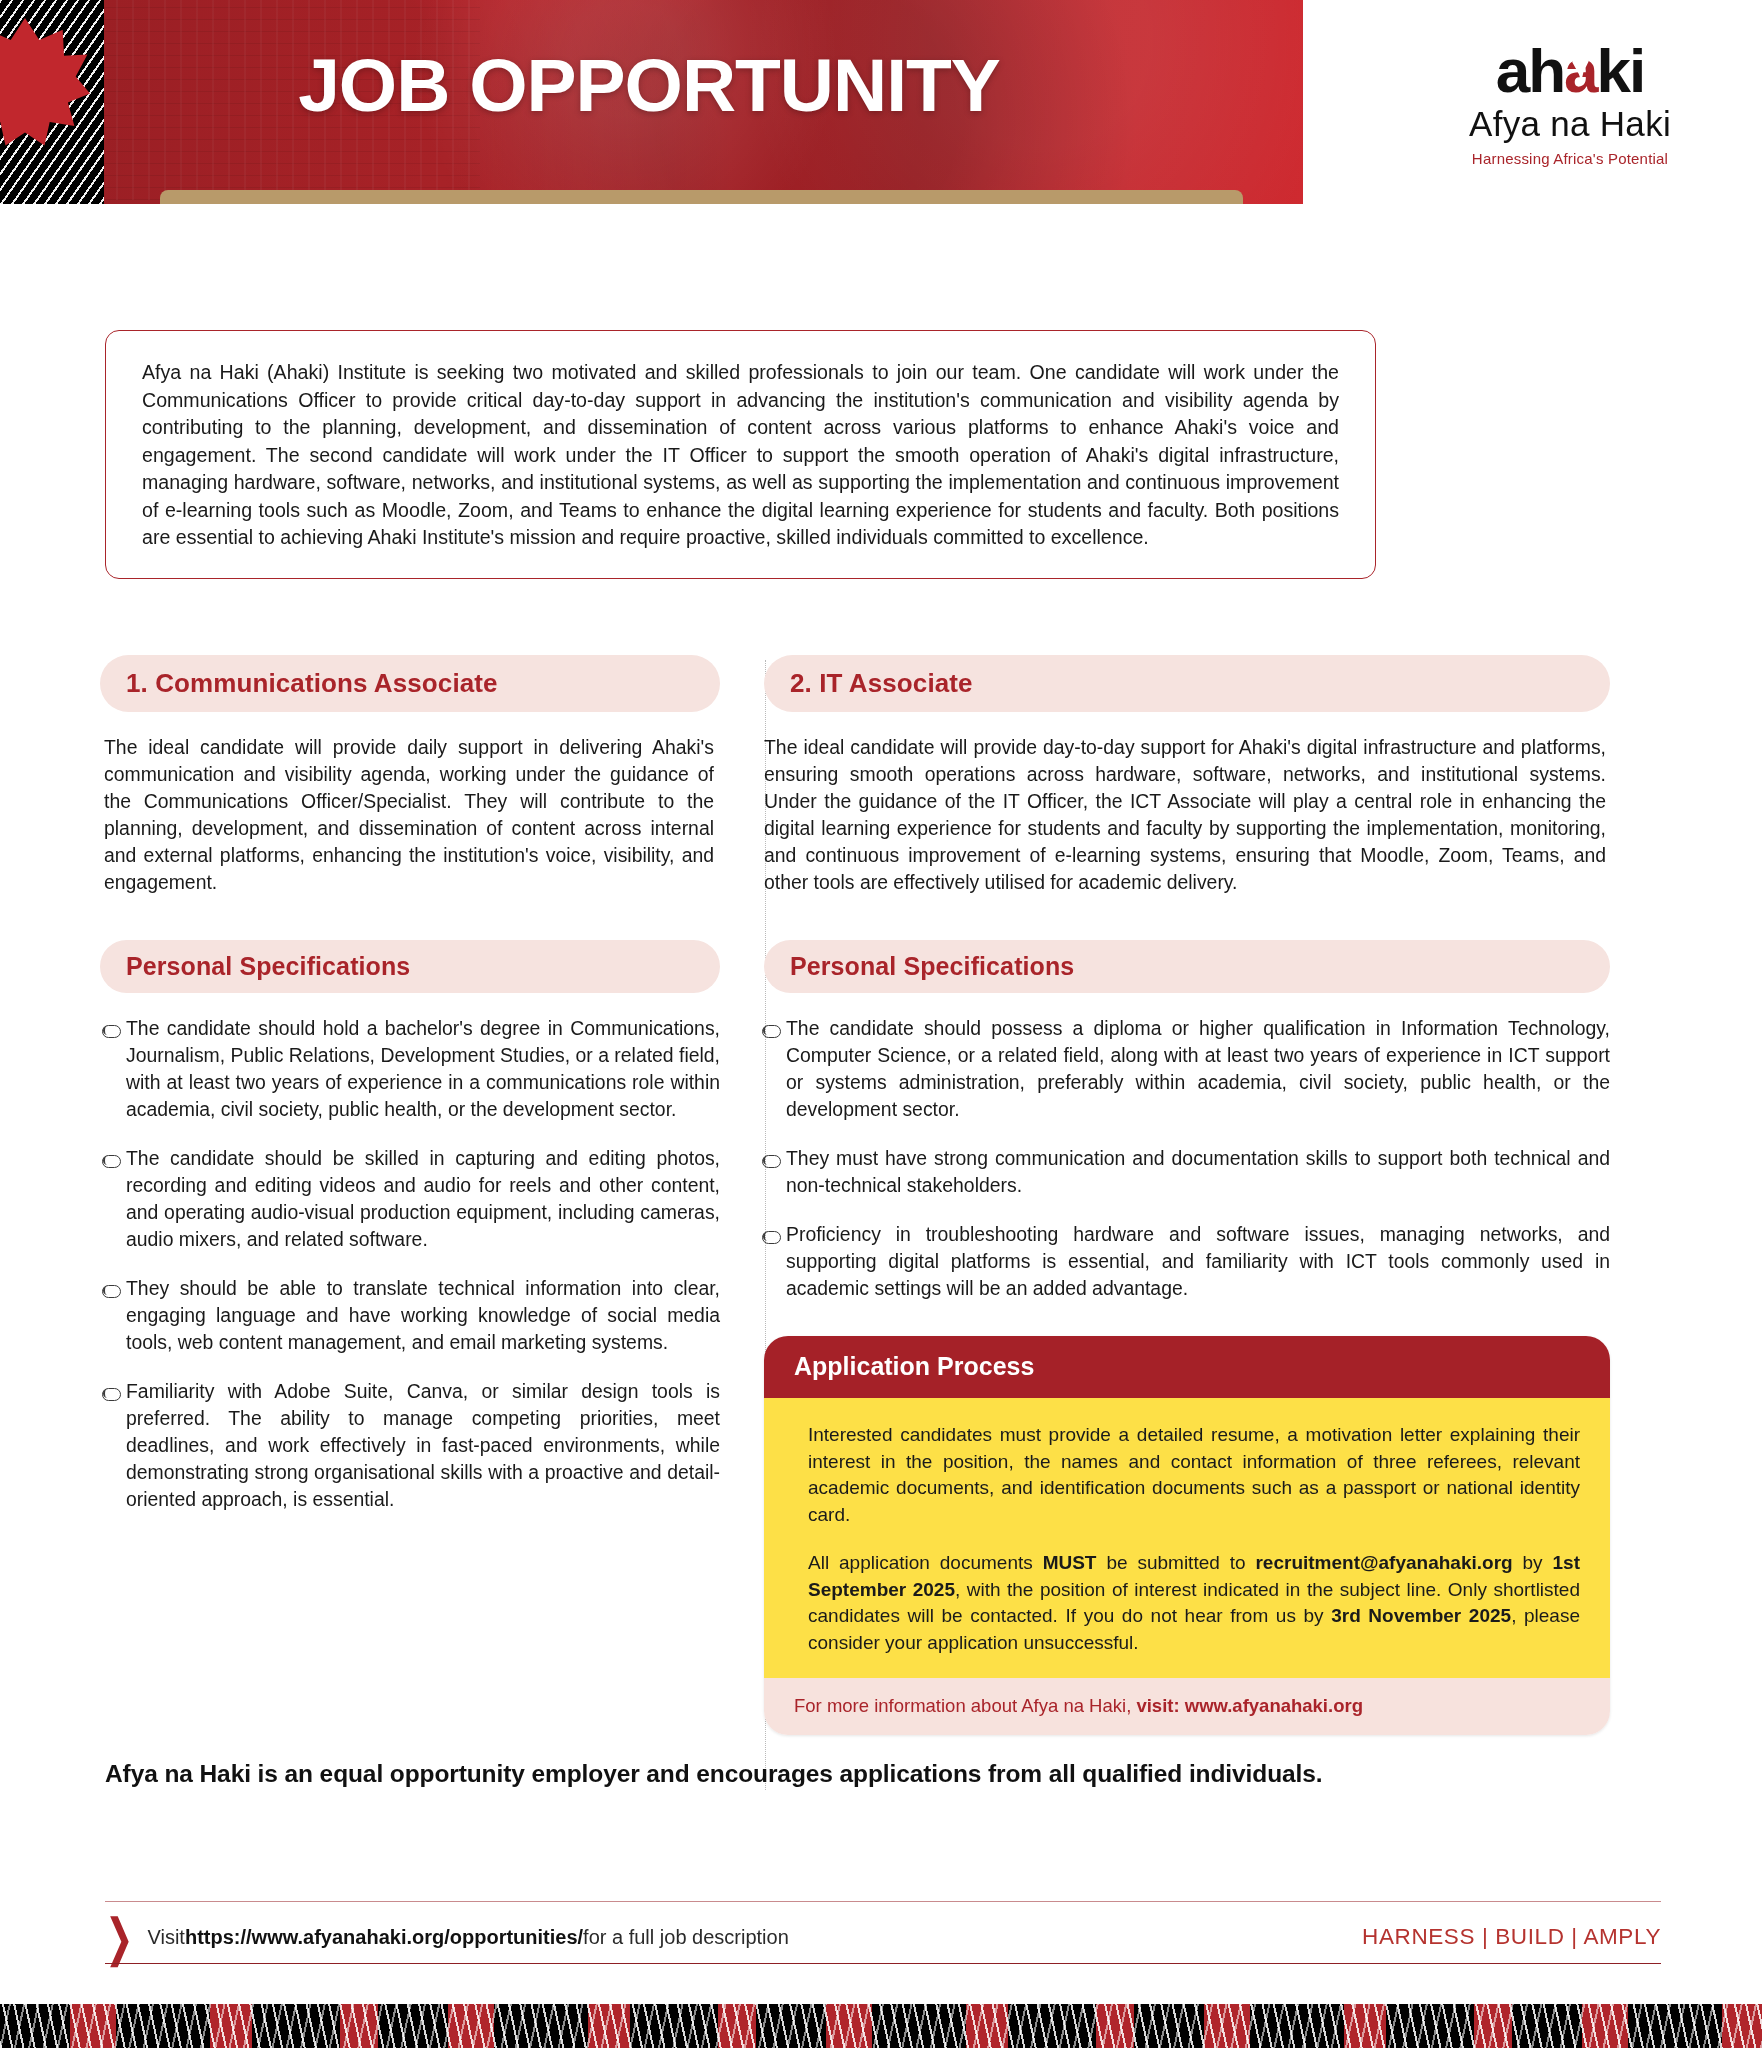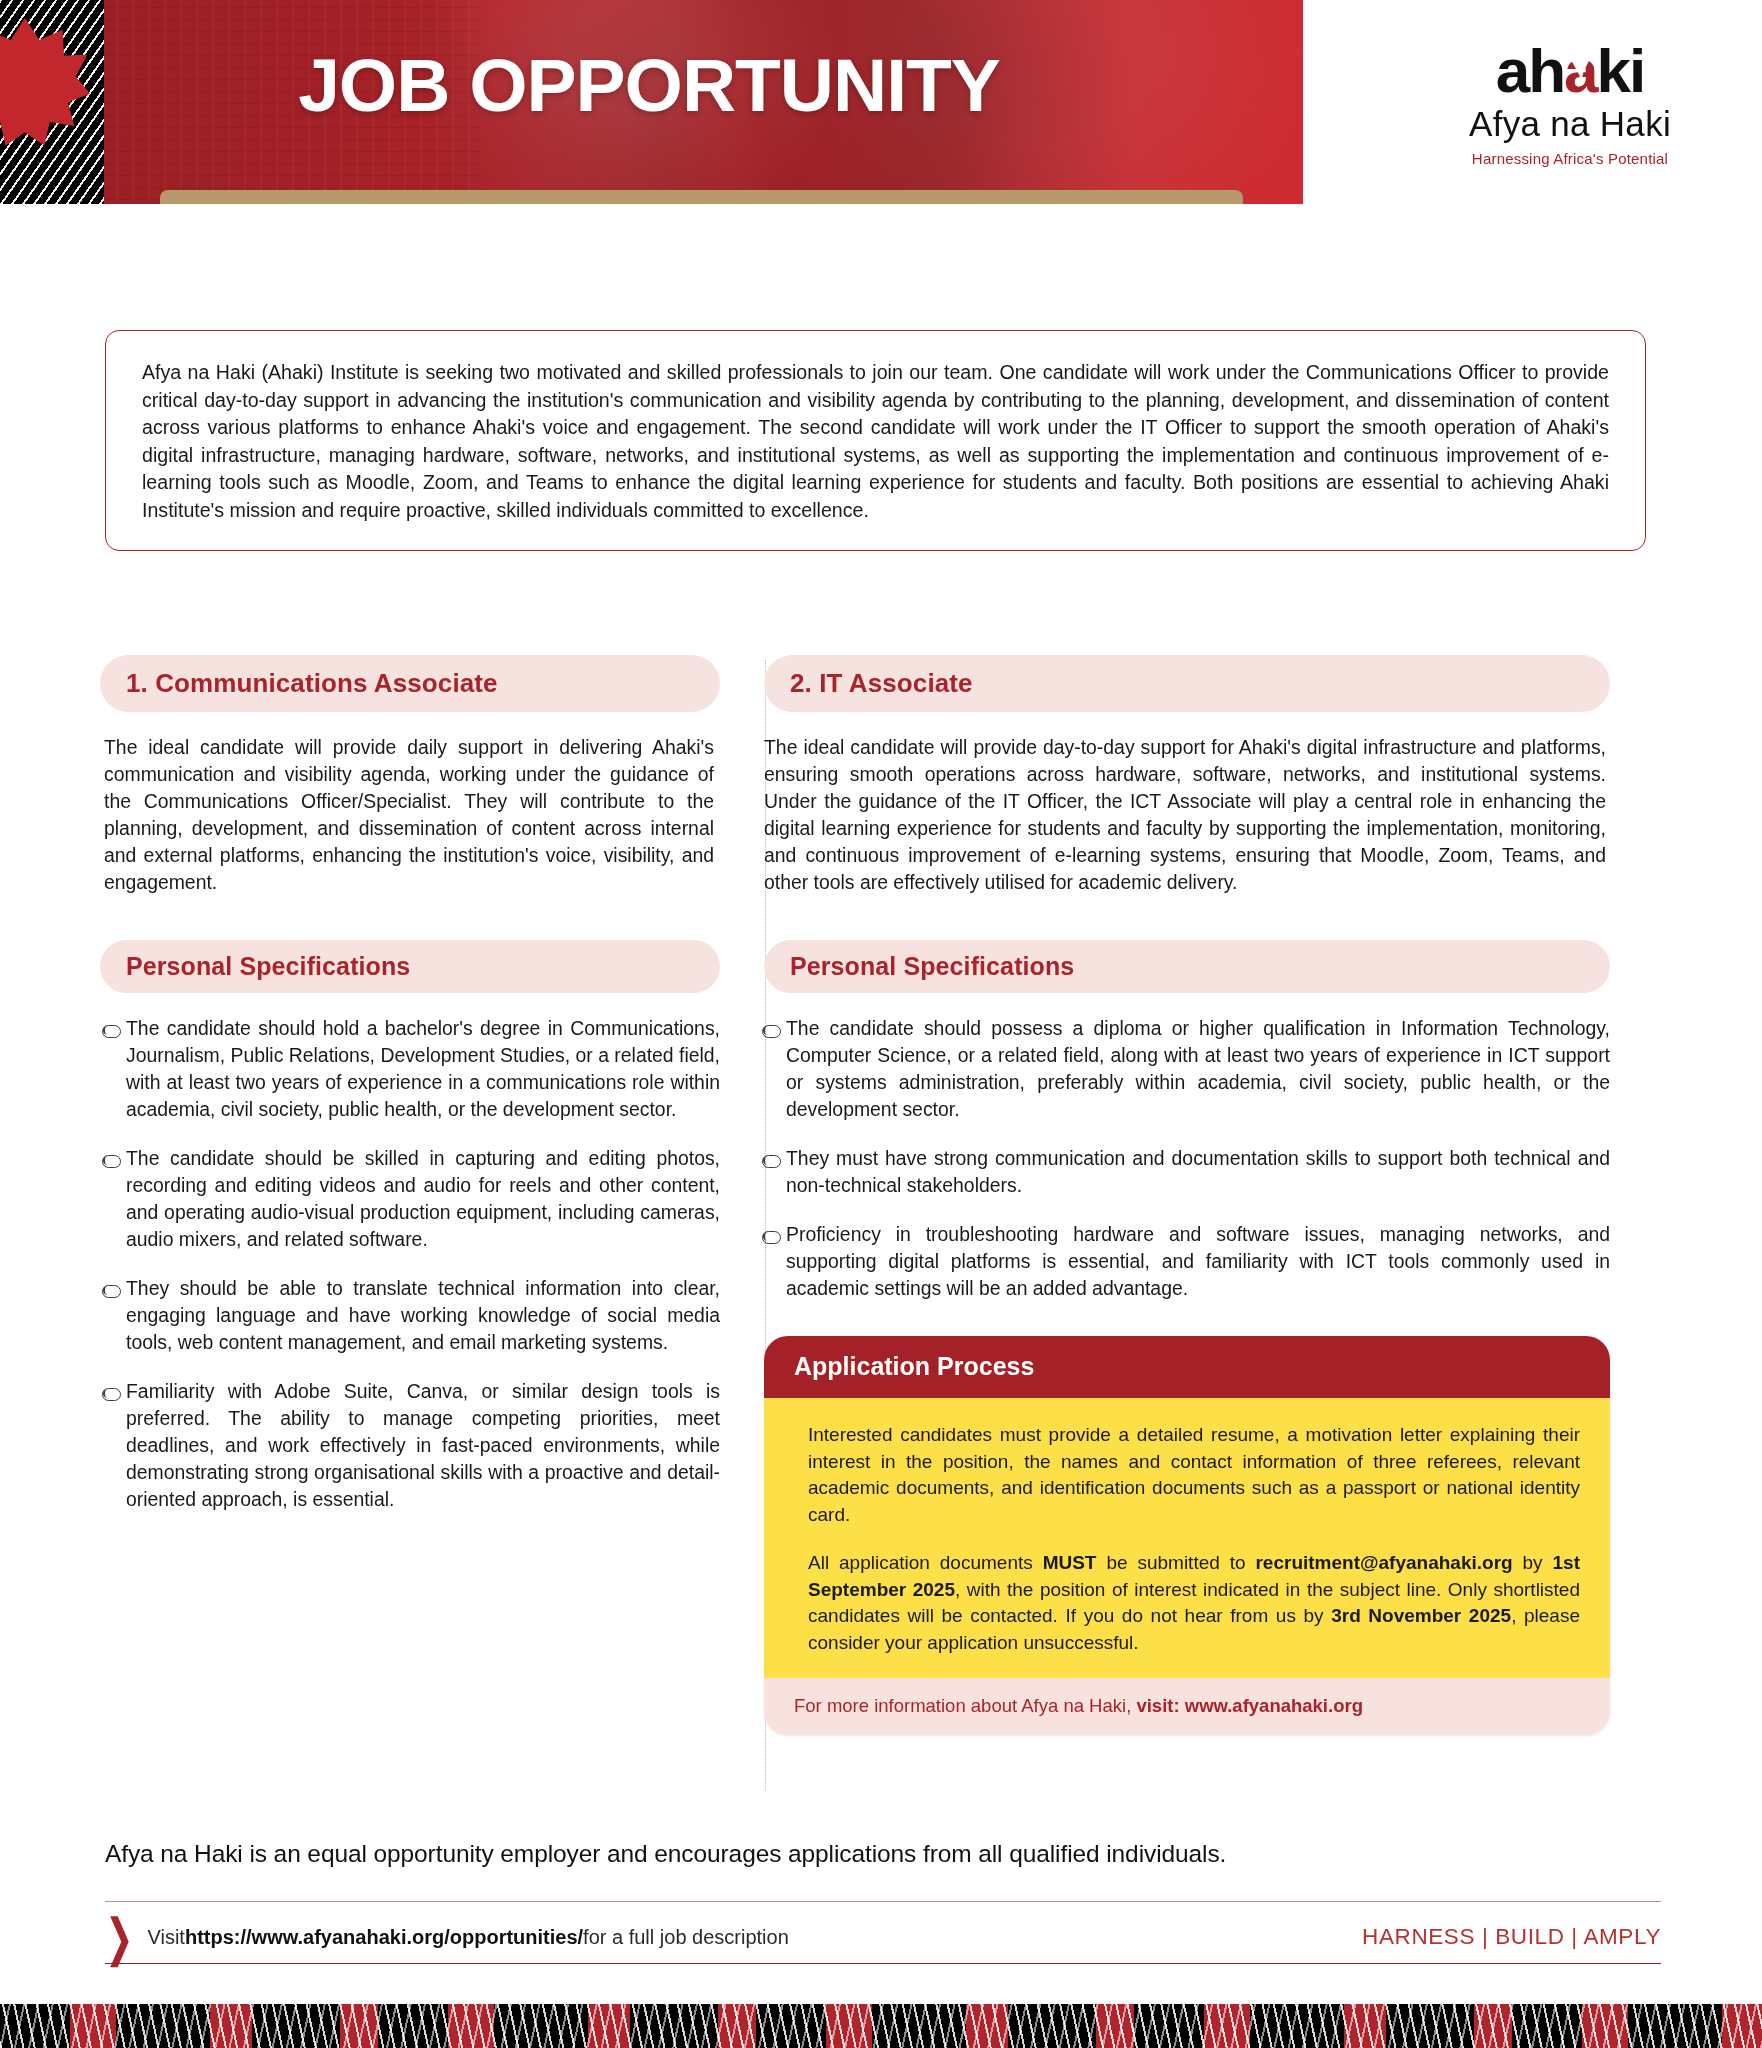--- a/index.html
+++ b/index.html
@@ -143,21 +143,21 @@
     font-size: 15px;
     color: #a9242a;
     margin-top: 6px;
     letter-spacing: .2px;
   }
 
   
   .intro-box {
     position: absolute;
     left: 105px; top: 330px;
-    width: 1541px;
+    width: 1271px;
     border: 1.5px solid #a9242a;
     border-radius: 14px;
     padding: 28px 36px 26px 36px;
   }
   .intro-box p {
     font-size: 19.6px;
     line-height: 27.5px;
     text-align: justify;
     color: #1a1a1a;
   }
@@ -259,24 +259,24 @@
     background: #f7e2dd;
     padding: 17px 30px 18px 30px;
     color: #a9242a;
     font-size: 18.5px;
   }
   .app-foot b { font-weight: bold; }
 
   
   .equal-line {
     position: absolute;
-    left: 105px; top: 1840px;
+    left: 105px; top: 1760px;
     width: 1560px;
     font-size: 24.5px;
-    font-weight: normal;
+    font-weight: bold;
     color: #111;
     letter-spacing: -.1px;
   }
   .foot-rule {
     position: absolute;
     left: 105px; top: 1901px;
     width: 1556px;
     height: 1.4px;
     background: #c98b8e;
   }

